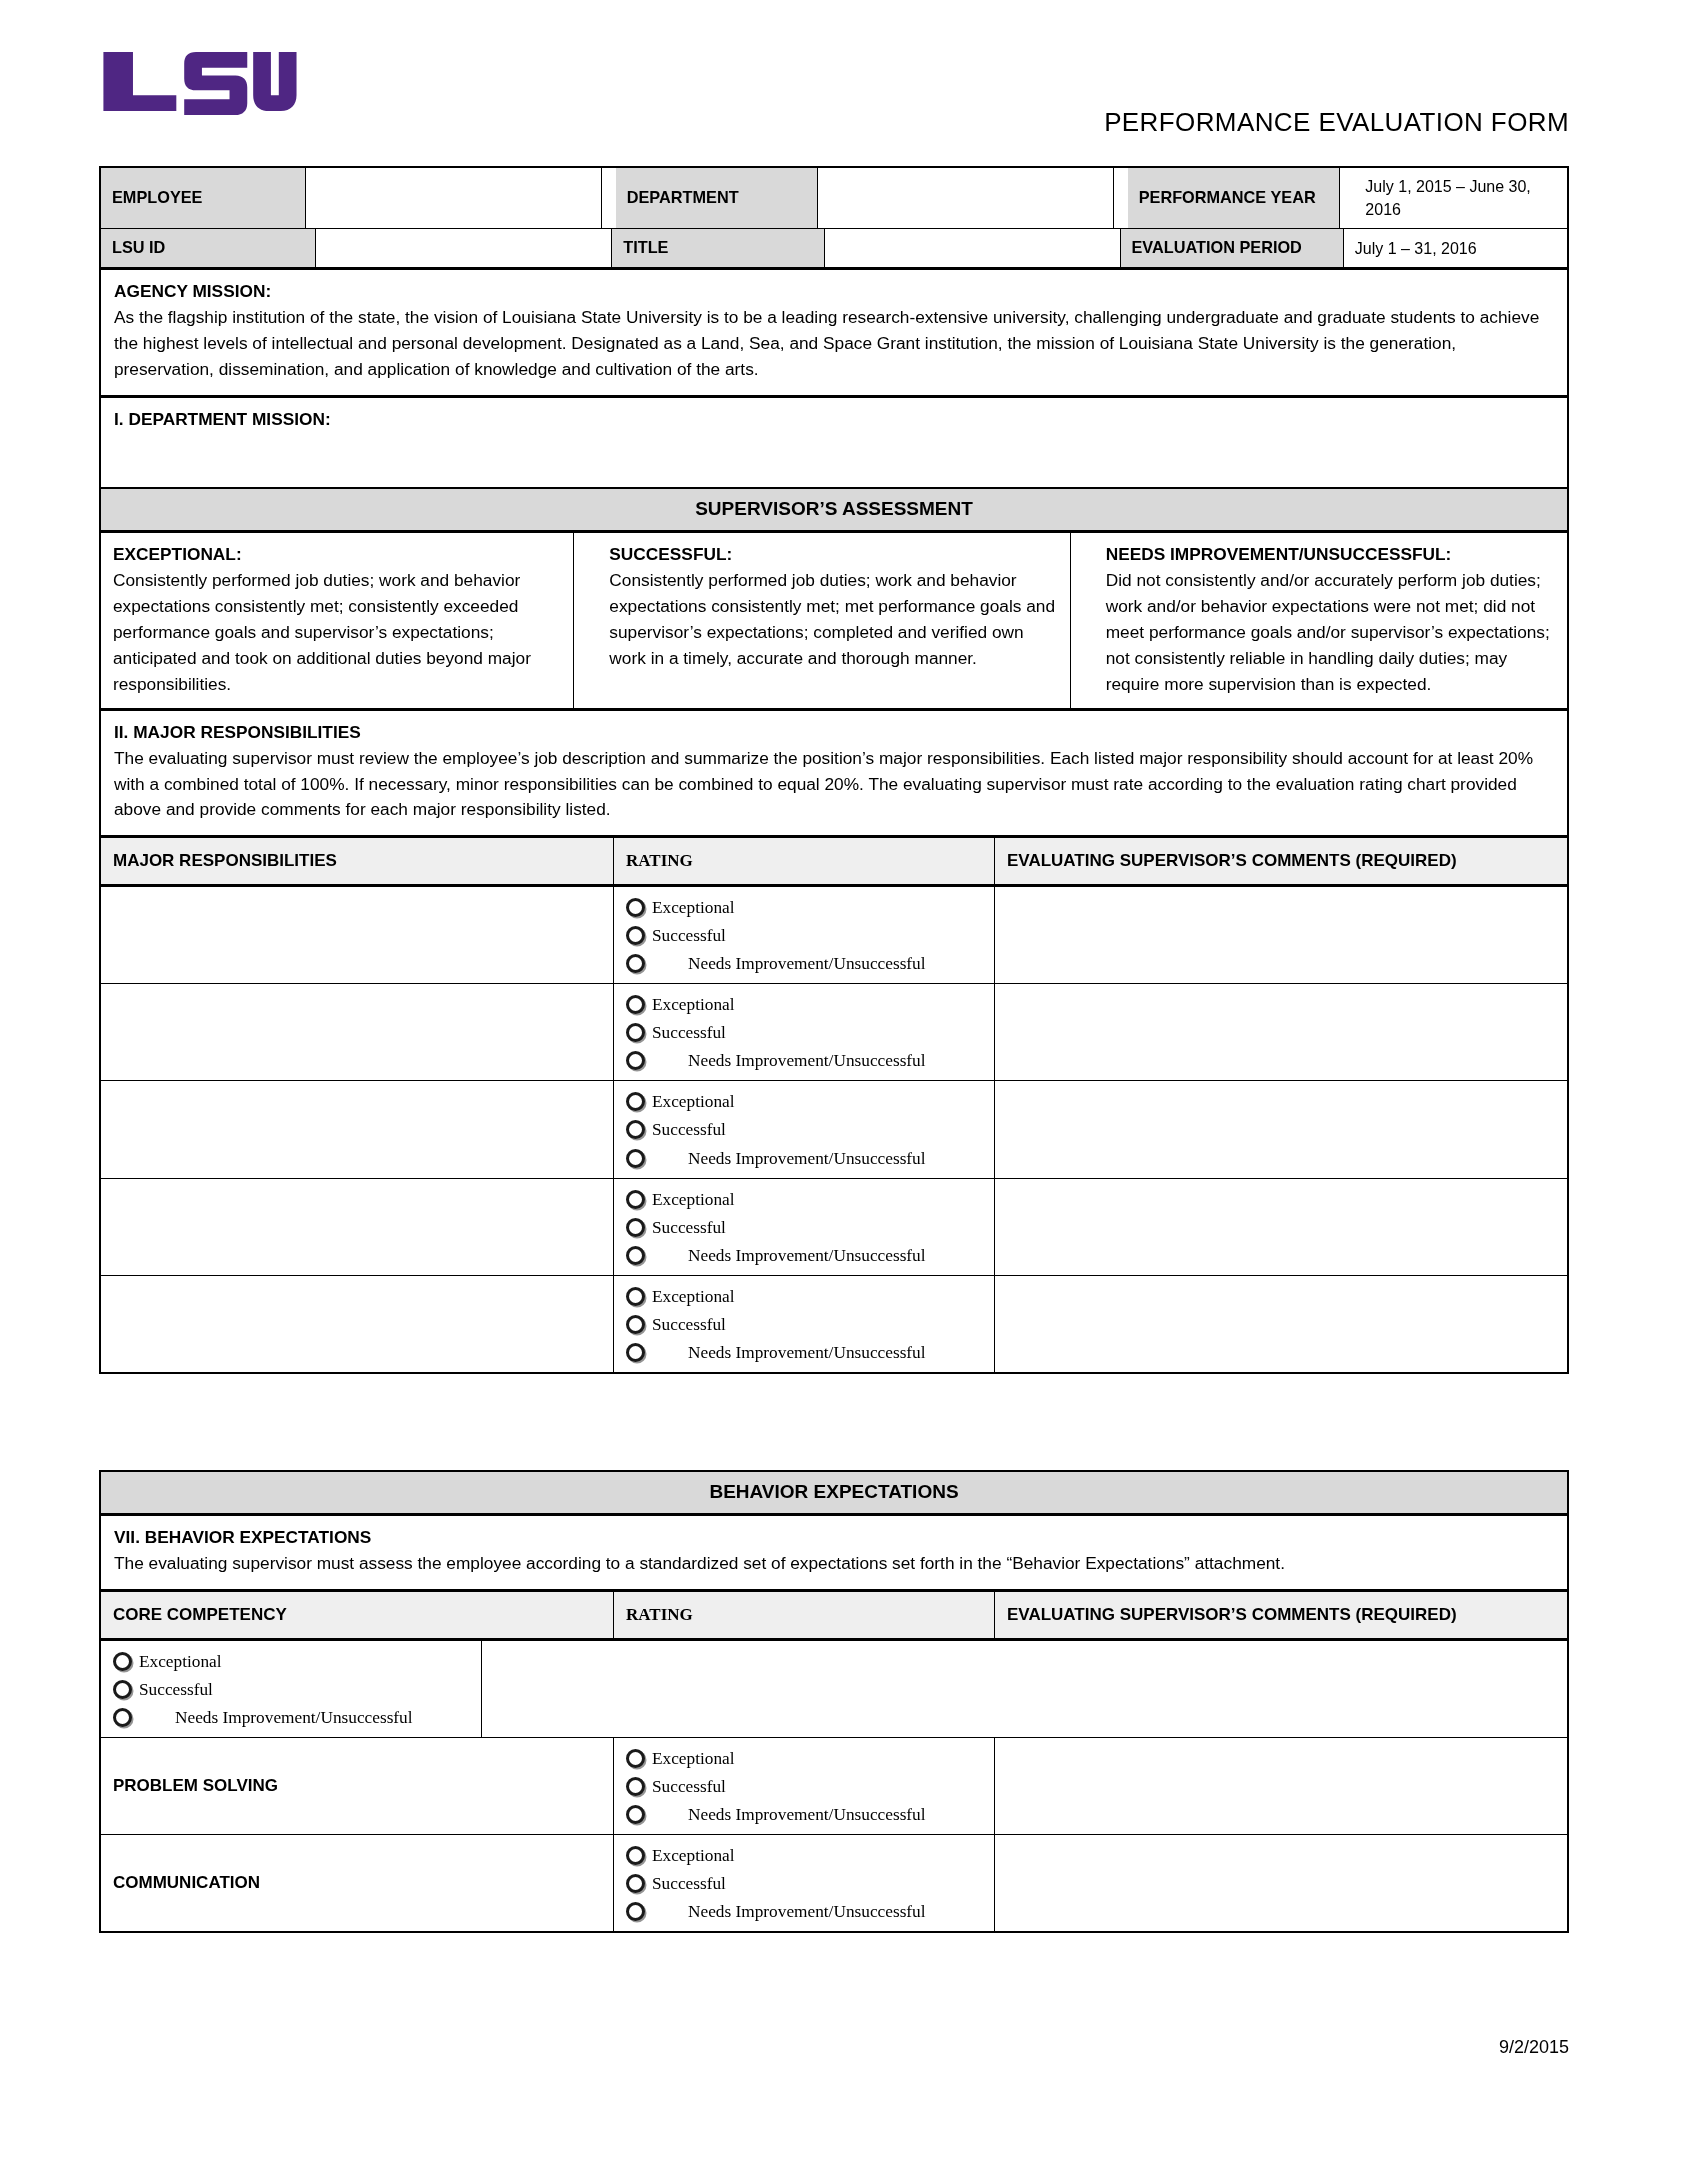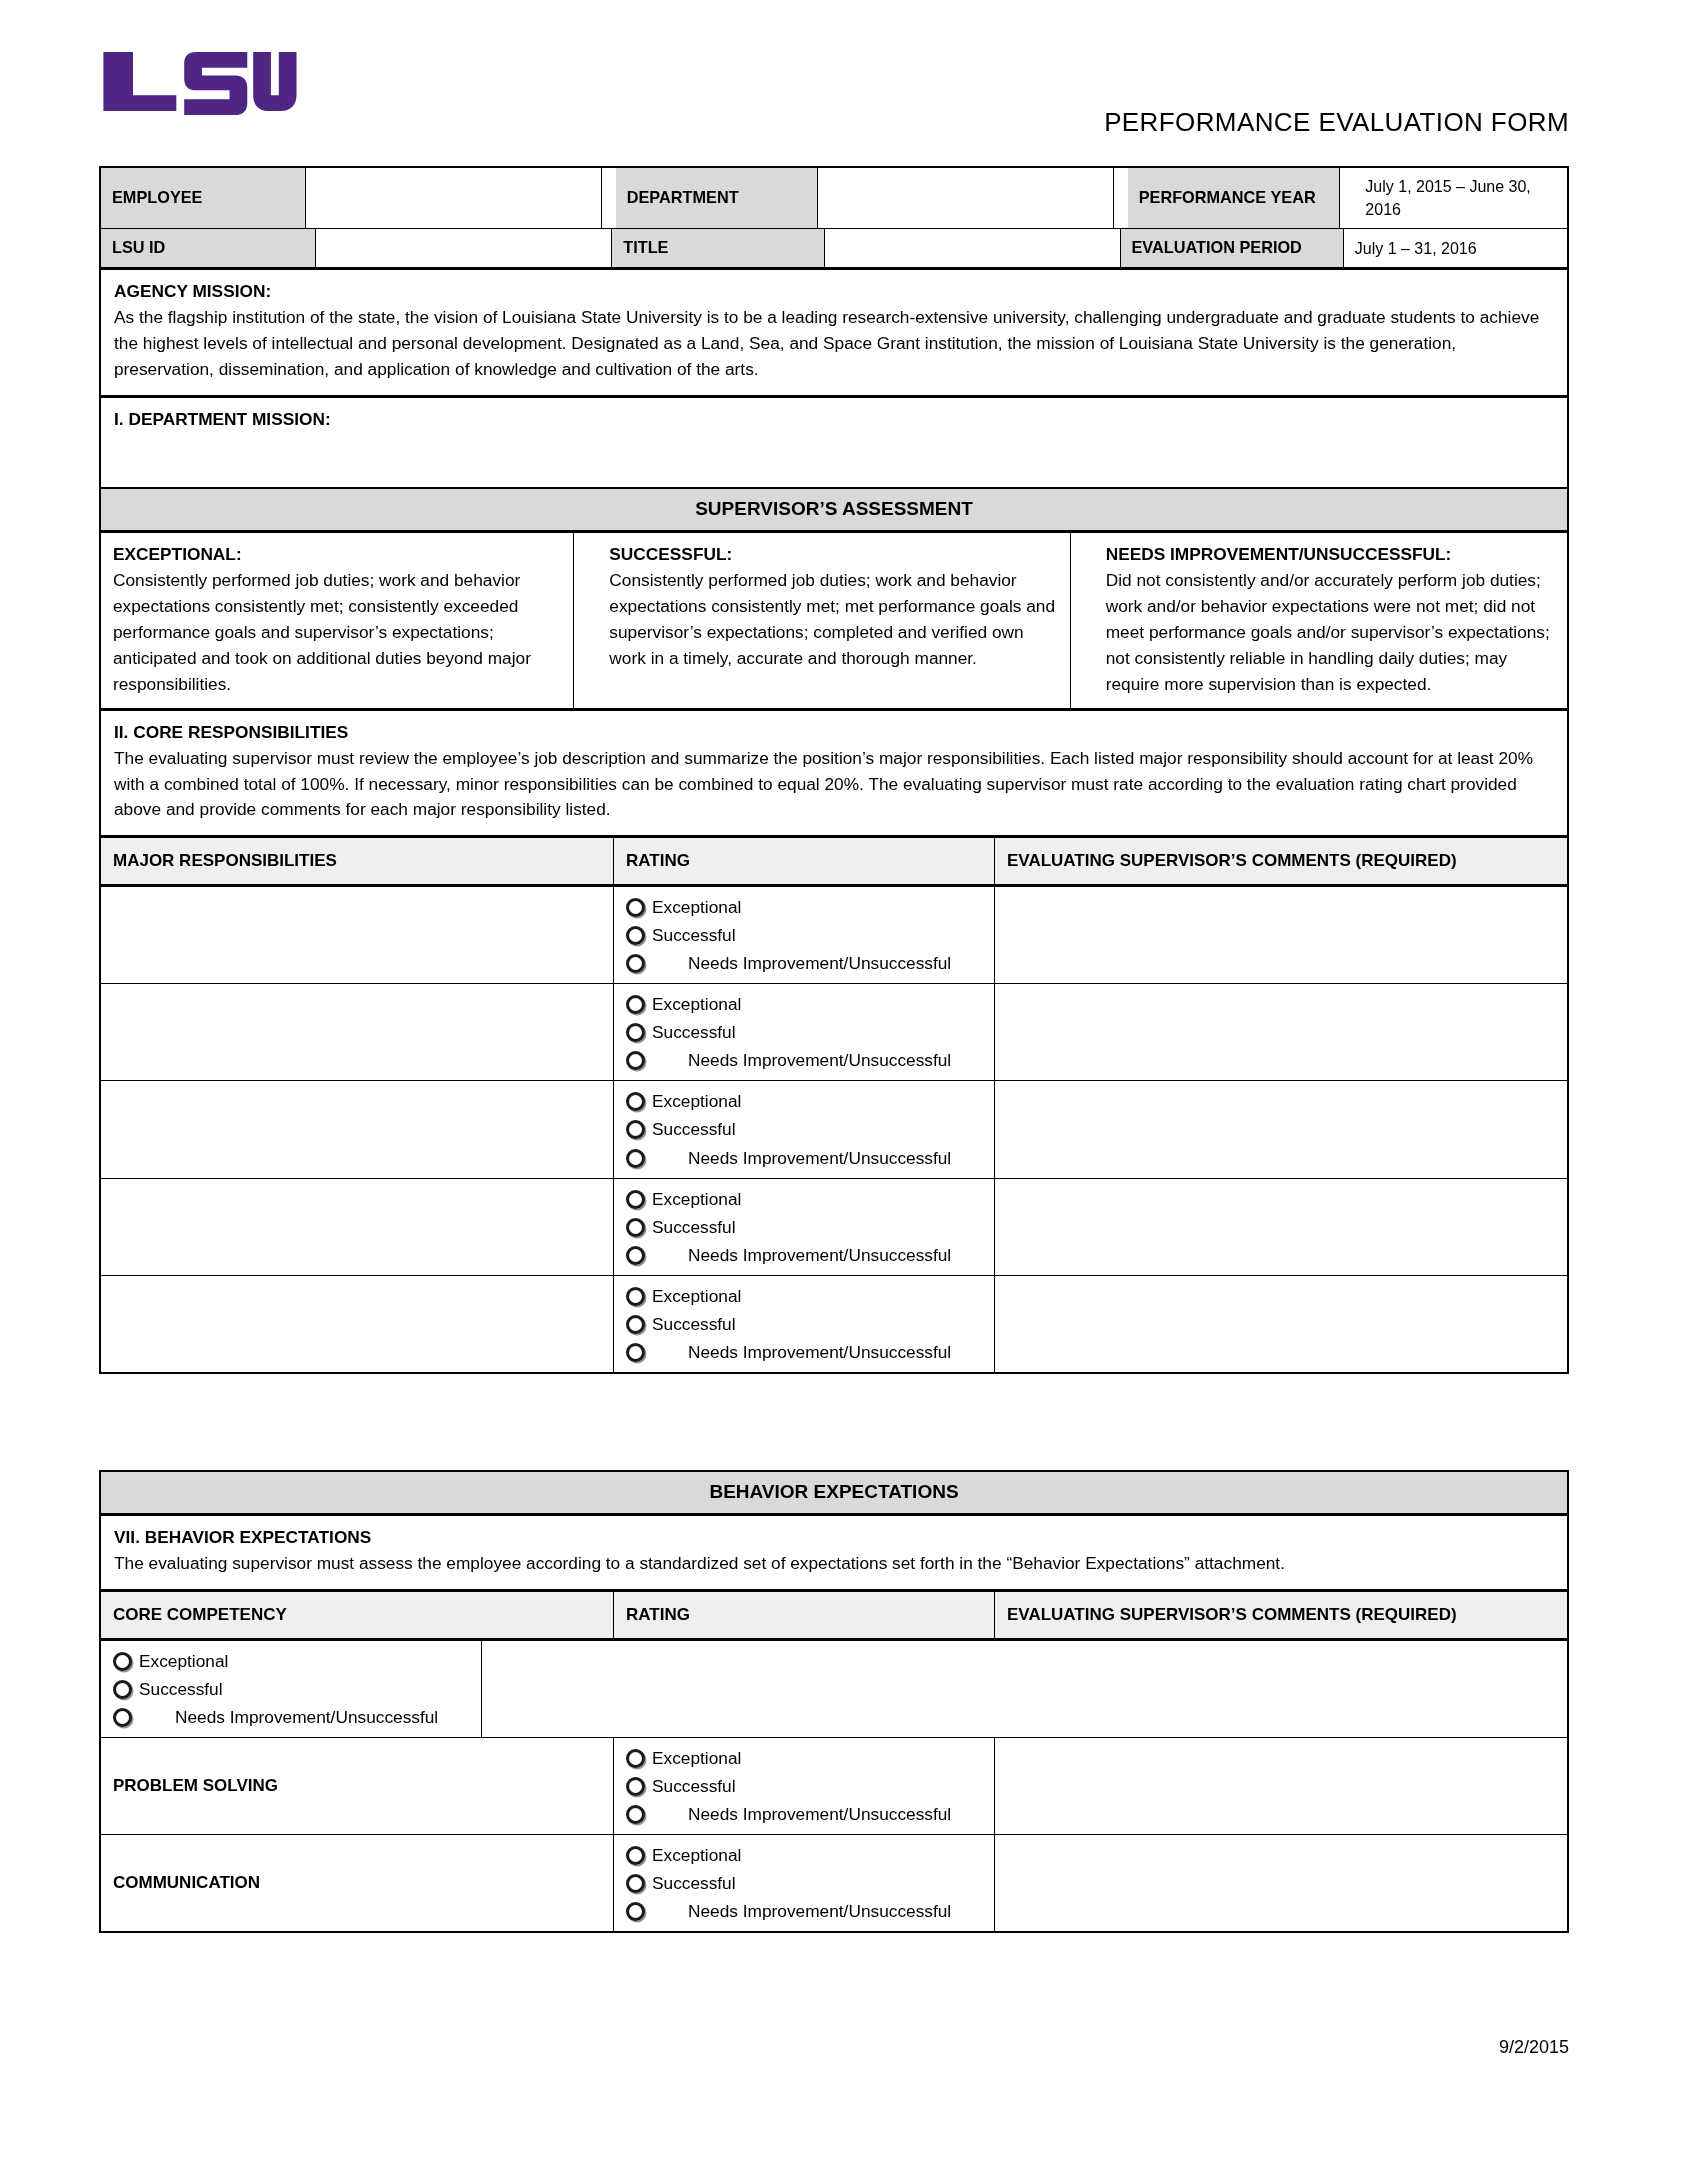--- a/index.html
+++ b/index.html
@@ -98,21 +98,21 @@
   
   .rt-head { display:flex; background:#efefef; border-bottom:3px solid #000; }
   .rt-head .h { font-weight:bold; font-size:17px; padding:13px 12px; border-right:1.5px solid #000; }
   .rt-head .h:last-child { border-right:none; }
   .rt-row { display:flex; border-bottom:1.5px solid #000; }
   .rt-row:last-child { border-bottom:none; }
   .rt-row .c-resp { padding:10px 12px; border-right:1.5px solid #000; display:flex; align-items:center; font-weight:bold; font-size:17px; }
   .rt-row .c-rate { padding:6px 10px 6px 12px; border-right:1.5px solid #000; }
   .rt-row .c-comm { padding:8px 12px; }
   .w-resp { width:513px; }
-  .w-rate { width:381px; }
+  .w-rate { width:381px;font-family:Liberation Serif, serif; }
   .w-comm { width:572px; }
 
   .opt { display:flex; align-items:center; margin:5px 0 9px 0; }
   .opt:last-child { margin-bottom:4px;gap:36px; }
   .radio {
     position:relative;
     flex:0 0 auto;
     width:19px; height:19px;
     border-radius:50%;
     border:3.2px solid #1a1a1a;
@@ -189,21 +189,21 @@
         <b>SUCCESSFUL:</b>
         <span>Consistently performed job duties; work and behavior expectations consistently met; met performance goals and supervisor’s expectations; completed and verified own work in a timely, accurate and thorough manner.</span>
       </div>
       <div class="col">
         <b>NEEDS IMPROVEMENT/UNSUCCESSFUL:</b>
         <span>Did not consistently and/or accurately perform job duties; work and/or behavior expectations were not met; did not meet performance goals and/or supervisor’s expectations; not consistently reliable in handling daily duties; may require more supervision than is expected.</span>
       </div>
     </div>
 
     <div class="mission-block bdr-b-thick">
-      <b>II. CORE RESPONSIBILITIES</b>
+      <b>II. MAJOR RESPONSIBILITIES</b>
       <div>The evaluating supervisor must review the employee’s job description and summarize the position’s major responsibilities. Each listed major responsibility should account for at least 20% with a combined total of 100%. If necessary, minor responsibilities can be combined to equal 20%. The evaluating supervisor must rate according to the evaluation rating chart provided above and provide comments for each major responsibility listed.</div>
     </div>
 
     <div class="rt-head">
       <div class="h w-resp">MAJOR RESPONSIBILITIES</div>
       <div class="h w-rate">RATING</div>
       <div class="h w-comm">EVALUATING SUPERVISOR’S COMMENTS (REQUIRED)</div>
     </div>
 
     <div id="resp-rows">

